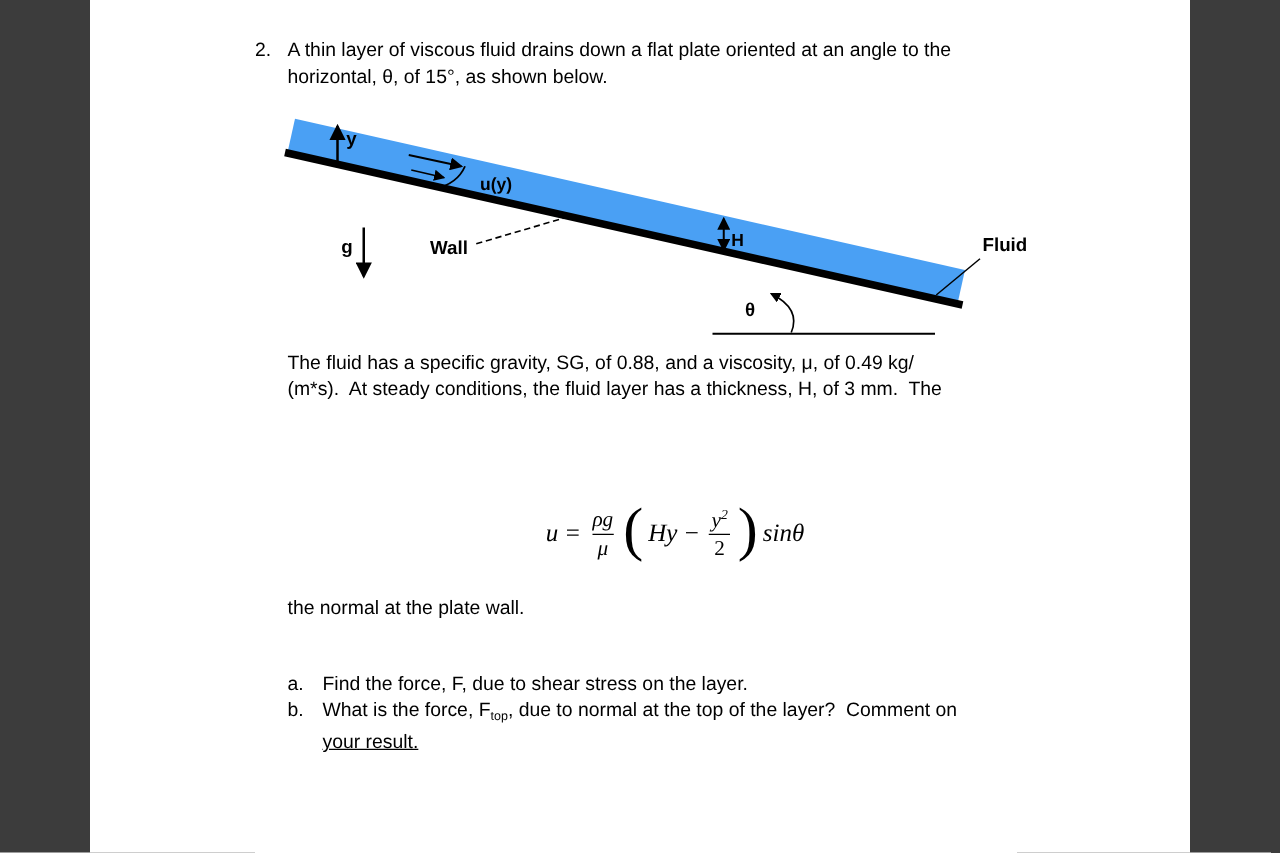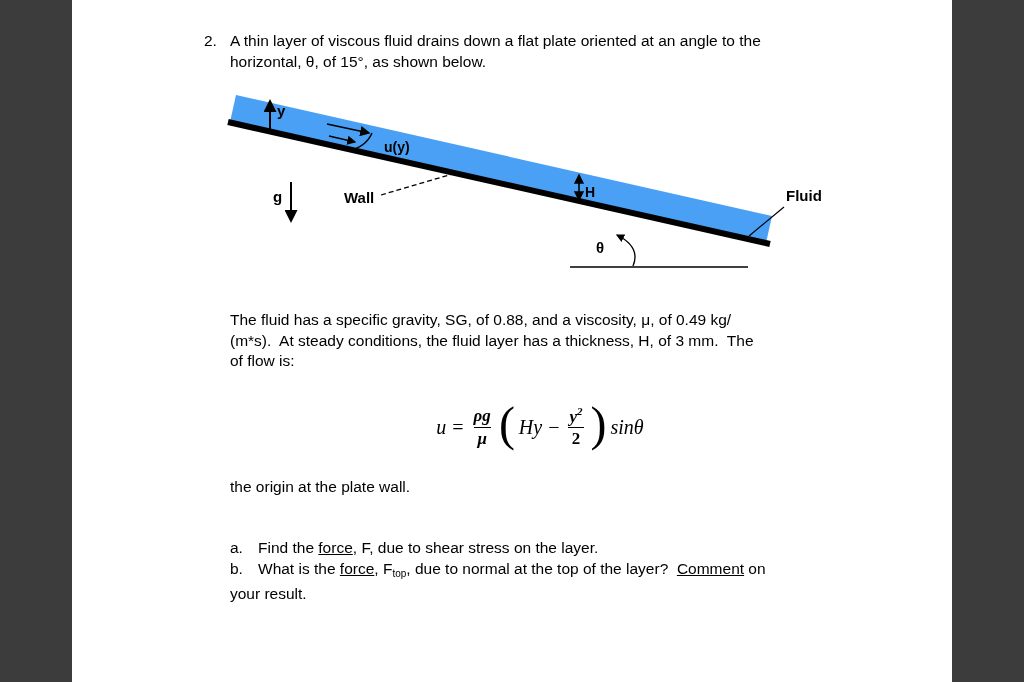--- a/index.html
+++ b/index.html
@@ -16,48 +16,48 @@
   .tline {
     white-space:pre; font-size:15.5px; line-height:20.5px; color:#000;
   }
   .intro { left:132px; top:31px; display:flex; }
   .intro .numcol { width:26px; flex:none; }
   .diagram { left:0; top:0; pointer-events:none; }
   .diagram text {
     font-family:"Liberation Sans", sans-serif; font-weight:bold; fill:#000; font-size:15px;
   }
   .diagram text.small { font-size:14px; }
-  .p1 { left:158px; top:310px; }
+  .p1 { left:158px; top:281px; }
   .noteblk { left:158px; top:477px; }
   .sup2 { font-size:10px; vertical-align:5px; }
   
   .eq-row {
     left:158px; top:399px; width:620px; height:56px;
     display:flex; align-items:center; justify-content:center;
     font-family:"Liberation Serif", serif; font-size:20px; color:#000;
   }
   .eq-row .it { font-style:italic; }
   .eq-row .piece { margin:0 3px; }
   .frac {
     display:inline-flex; flex-direction:column; align-items:center;
-    font-size:17px; margin:0 5px; line-height:1.15;font-weight:bold;
+    font-size:17px; margin:0 5px; line-height:1.15;
   }
   .frac .num { display:block; padding:0 2px 1px; }
   .frac .den { display:block; border-top:1.4px solid #000; padding:1px 4px 0; }
   .frac sup { font-size:11px; }
   .paren {
     font-size:48px; line-height:0.85; font-style:normal;
     position:relative; top:-3px; margin:0 1px;
   }
   
   .qlist { left:158px; top:538px; }
   .qitem { display:flex; white-space:pre; font-size:15.5px; line-height:20.5px; }
   .qlabel { width:28px; flex:none; }
-  .qcont { white-space:pre; font-size:15.5px; line-height:20.5px; }
-  .u { text-decoration:underline; }
+  .qcont { margin-left:28px; white-space:pre; font-size:15.5px; line-height:20.5px;text-decoration:underline; }
+  .u { }
   .fsub { font-size:10px; vertical-align:-3px; }
 </style>
 </head>
 <body>
 
 <div class="paper">
 
   <div class="abs intro">
     <div class="numcol tline">2.</div>
     <div>
@@ -98,21 +98,20 @@
     <path d="M 561,266 Q 569,247 545,235" stroke="#000" stroke-width="1.3" fill="none" marker-end="url(#arrow)"></path>
     <text x="524" y="253">θ</text>
 
     <line x1="677" y1="236" x2="712" y2="207" stroke="#000" stroke-width="1.2"></line>
     <text x="714" y="201">Fluid</text>
   </svg>
 
   <div class="abs p1">
     <div class="tline">The fluid has a specific gravity, SG, of 0.88, and a viscosity, μ, of 0.49 kg/</div>
     <div class="tline">(m*s).  At steady conditions, the fluid layer has a thickness, H, of 3 mm.  The</div>
-    <div class="tline">of flow is:</div>
   </div>
 
   <div class="abs eq-row">
     <span class="piece it">u</span>
     <span class="piece">=</span>
     <span class="frac it">
       <span class="num">ρg</span>
       <span class="den">μ</span>
     </span>
     <span class="paren">(</span>
@@ -120,21 +119,21 @@
     <span class="piece">−</span>
     <span class="frac">
       <span class="num it"><span>y</span><sup>2</sup></span>
       <span class="den">2</span>
     </span>
     <span class="paren">)</span>
     <span class="piece it">sinθ</span>
   </div>
 
   <div class="abs noteblk">
-    <div class="tline">the origin at the plate wall.</div>
+    <div class="tline">the normal at the plate wall.</div>
   </div>
 
   <div class="abs qlist">
     <div class="qitem">
       <span class="qlabel">a.</span>
       <span><span>Find the </span><span class="u">force</span><span>, F, due to shear stress on the layer.</span></span>
     </div>
     <div class="qitem">
       <span class="qlabel">b.</span>
       <span><span>What is the </span><span class="u">force</span><span>, F</span><span class="fsub">top</span><span>, due to normal at the top of the layer?  </span><span class="u">Comment</span><span> on</span></span>

